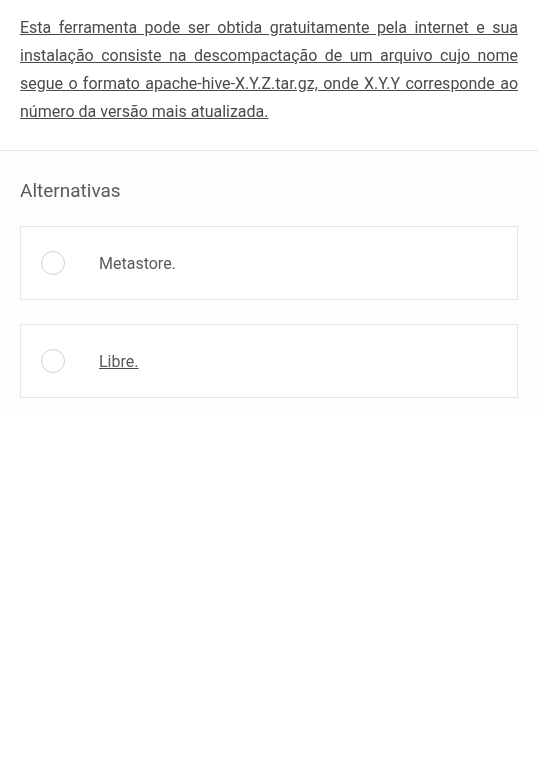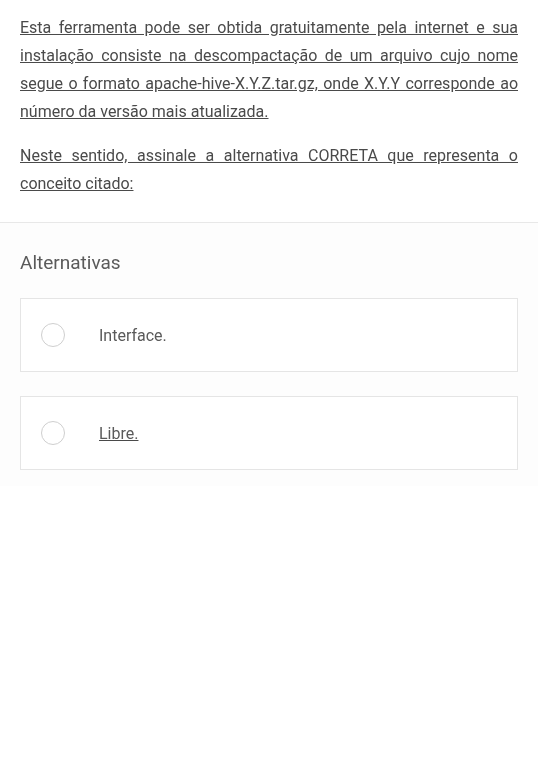--- a/index.html
+++ b/index.html
@@ -63,31 +63,30 @@
     .alternative-label {
       font-size: 16px;
       color: #5a5a5a;
     }
   </style>
 </head>
 <body>
 
 <div class="question-section">
   <p class="question-paragraph">Esta ferramenta pode ser obtida gratuitamente pela internet e sua instalação consiste na descompactação de um arquivo cujo nome segue o formato apache-hive-X.Y.Z.tar.gz, onde X.Y.Y corresponde ao número da versão mais atualizada.</p>
-  <p class="question-paragraph">Neste sentido, assinale a alternativa CORRETA que representa o conceito citado:</p>
 </div>
 
 <div class="alternatives-section">
   <h2 class="alternatives-title">Alternativas</h2>
 
 
 
   <div class="alternative-option">
     <span class="radio-circle"></span>
-    <span class="alternative-label">Interface.</span>
+    <span class="alternative-label">Metastore.</span>
   </div>
 
 
   <div class="alternative-option">
     <span class="radio-circle"></span>
     <span class="alternative-label">Libre.</span>
   </div>
 </div>
 
 </body></html>

